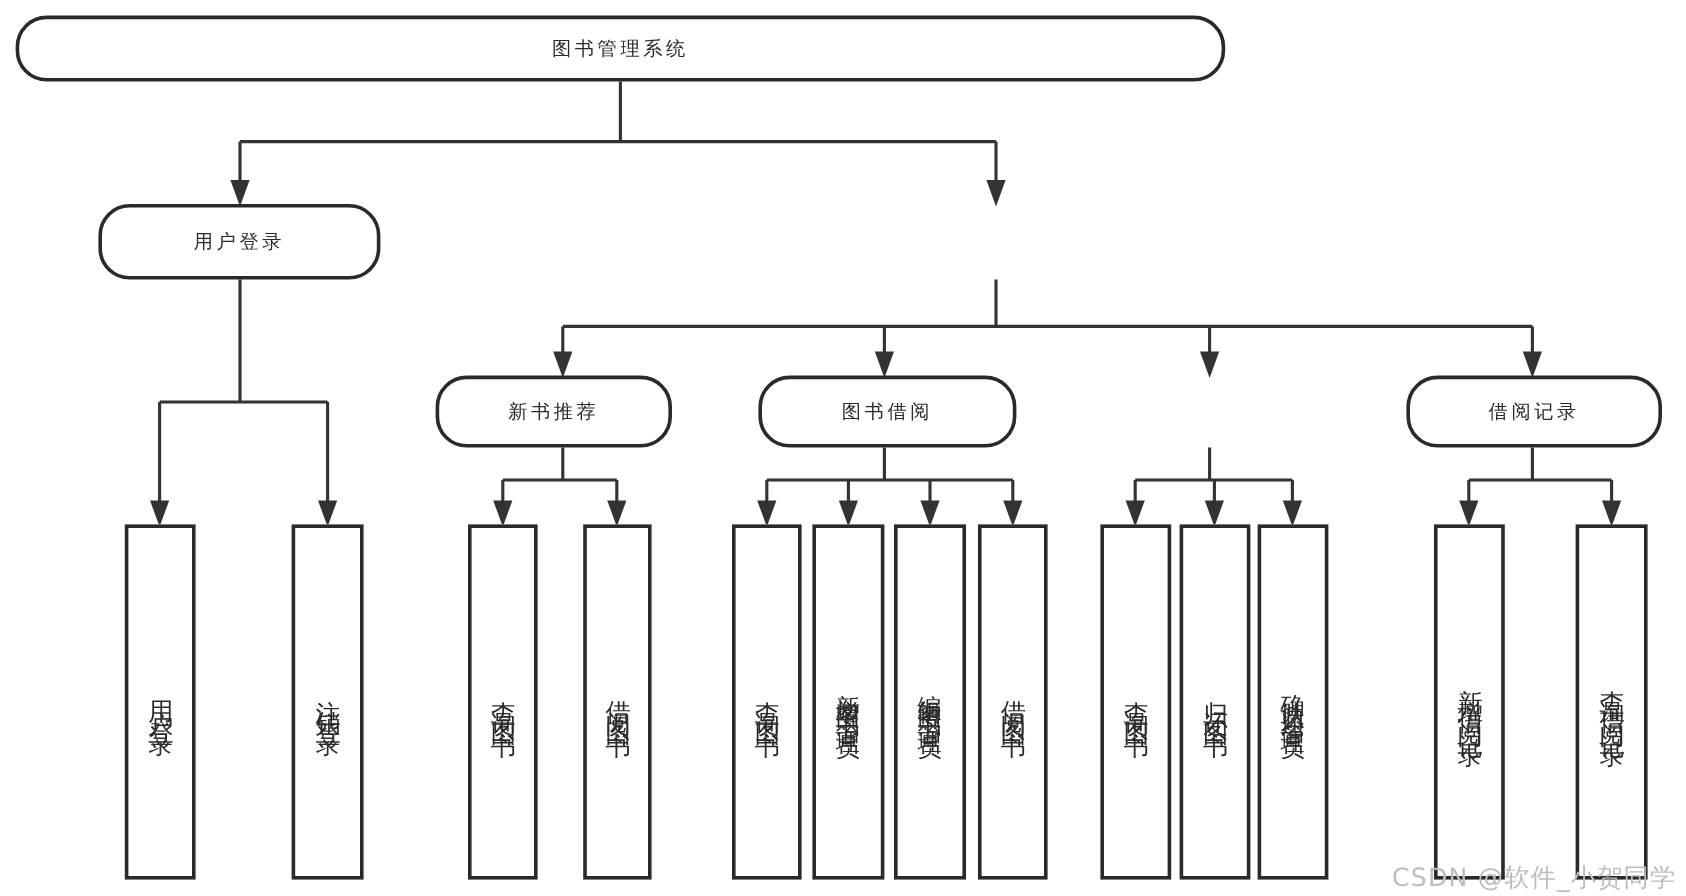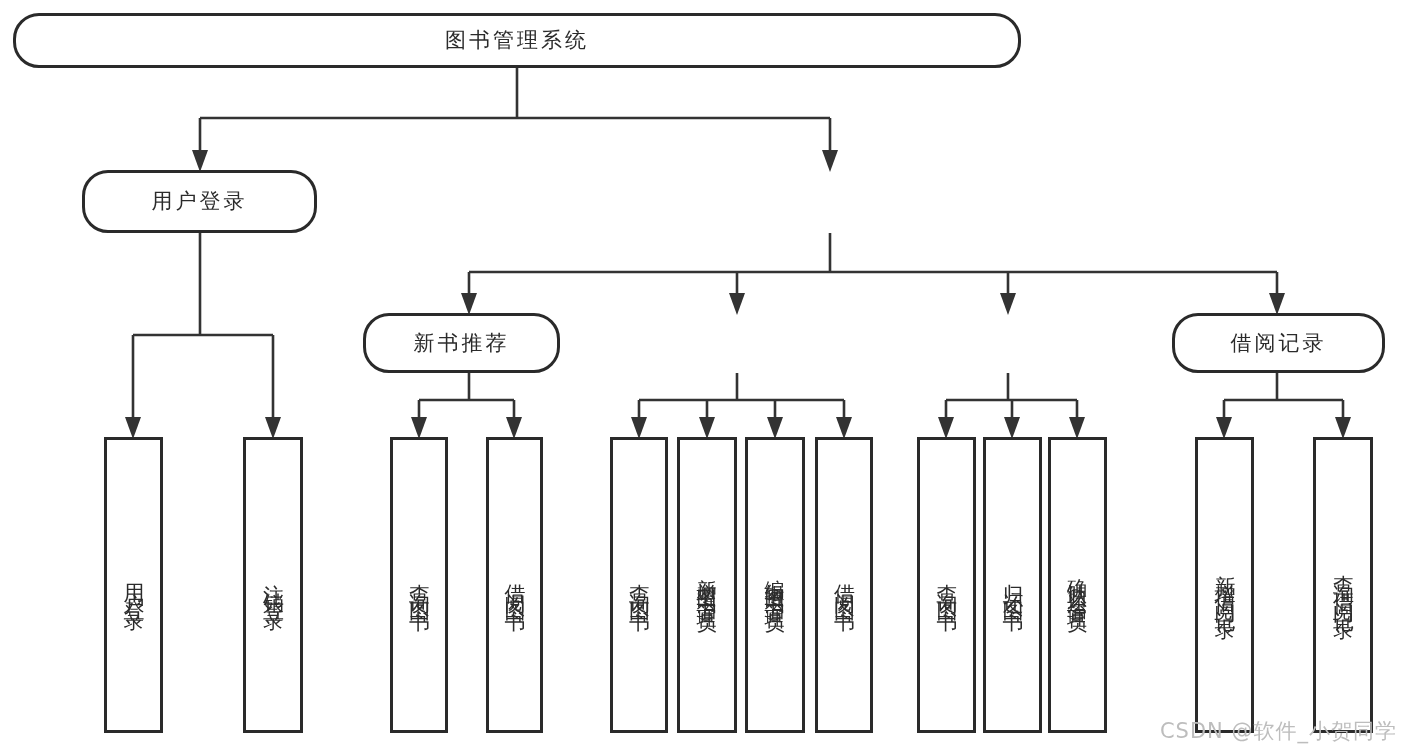--- a/index.html
+++ b/index.html
@@ -18,21 +18,21 @@
     box-sizing:border-box;
     background:#ffffff;
     border:3px solid #2a2a2a;
     color:#2b2b2b;
     display:flex;
     align-items:center;
     justify-content:center;
     text-align:center;
   }
   .h{
-    font-size:21px;
+    font-size:16px;
     letter-spacing:3px;
     line-height:1;
     white-space:nowrap;
     border-radius:26px;
   }
   .v{
     writing-mode:vertical-rl;
     text-orientation:mixed;
     font-size:21px;
     letter-spacing:9px;
@@ -102,20 +102,21 @@
       <polygon points="1216,417 1232,417 1224,439"></polygon>
       <polygon points="1335,417 1351,417 1343,439"></polygon>
     </g>
   </svg>
 
   <div class="box h" style="left:13px;top:13px;width:1008px;height:55px">图书管理系统</div>
 
   <div class="box h" style="left:82px;top:170px;width:235px;height:63px">用户登录</div>
 
   <div class="box h" style="left:363px;top:313px;width:197px;height:60px">新书推荐</div>
+  <div class="box h" style="left:632px;top:313px;width:215px;height:60px">图书借阅</div>
   <div class="box h" style="left:1172px;top:313px;width:213px;height:60px">借阅记录</div>
 
   <div class="box v" style="left:104px;top:437px;width:59px;height:296px">用户登录</div>
   <div class="box v" style="left:243px;top:437px;width:60px;height:296px">注销登录</div>
 
   <div class="box v" style="left:390px;top:437px;width:58px;height:296px">查询图书</div>
   <div class="box v" style="left:486px;top:437px;width:57px;height:296px">借阅图书</div>
 
   <div class="box v" style="left:610px;top:437px;width:58px;height:296px">查询图书</div>
   <div class="box v tight" style="left:677px;top:437px;width:60px;height:296px">新增图书（管理员）</div>

